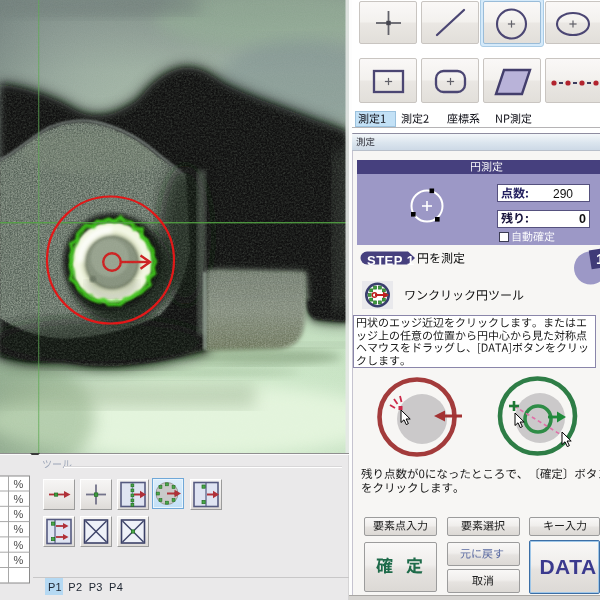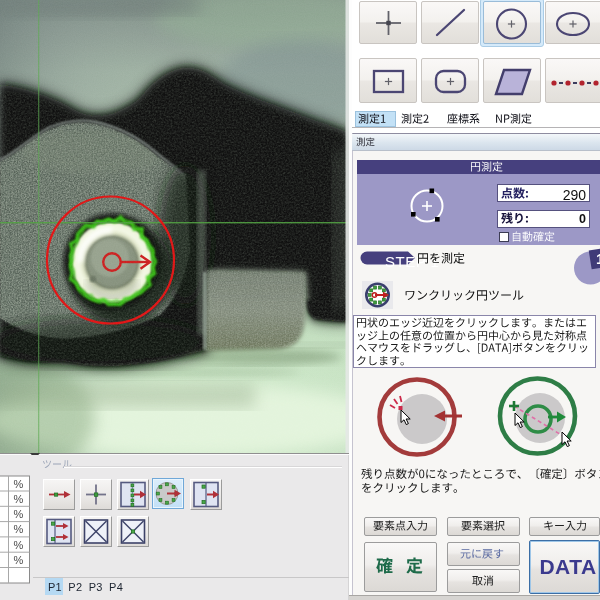--- a/index.html
+++ b/index.html
@@ -307,34 +307,34 @@
 <line x1="17" y1="22" x2="27" y2="22" stroke="#ffffff" stroke-width="1.6"></line>
 <line x1="22" y1="17" x2="22" y2="27" stroke="#ffffff" stroke-width="1.6"></line>
 <rect x="24.5" y="4.5" width="4.6" height="4.6" fill="#000000"></rect>
 <rect x="6" y="28" width="4.6" height="4.6" fill="#000000"></rect>
 <rect x="30" y="33" width="4.6" height="4.6" fill="#000000"></rect>
 </svg>
 <div class="abs" style="left:497px;top:184px;width:93px;height:18px;background:#ffffff;border:1px solid #55517e"></div>
 <svg style="position:absolute;left:501px;top:186.5px" width="29" height="18">
       <path d="M3.2 -5.3H8.7V-3.8H3.2ZM3.8 -1.5C4 -0.7 4.1 0.4 4.1 1L5.5 0.8C5.5 0.2 5.4 -0.9 5.2 -1.7ZM6.3 -1.5C6.6 -0.7 7 0.3 7.1 0.9L8.5 0.6C8.4 -0.1 8 -1.1 7.6 -1.8ZM8.7 -1.6C9.3 -0.8 10 0.3 10.2 1L11.6 0.5C11.3 -0.3 10.6 -1.3 10 -2.1ZM1.9 -2C1.5 -1.1 0.9 -0.1 0.3 0.4L1.7 1C2.3 0.4 2.9 -0.7 3.2 -1.6ZM1.8 -6.7V-2.4H10.2V-6.7H6.7V-7.8H11V-9.1H6.7V-10.2H5.2V-6.7Z M19.3 -10.2C19.1 -8.1 18.5 -6 17.5 -4.8C17.7 -4.6 18.1 -4.2 18.4 -3.9L18.6 -3.7C18.8 -4 19 -4.3 19.2 -4.6C19.4 -3.8 19.6 -3 20 -2.2C19.4 -1.5 18.8 -0.9 17.9 -0.4C17.6 -0.6 17.2 -0.8 16.9 -1.1C17.1 -1.5 17.4 -2.1 17.5 -2.8H18.4V-3.9H15.6L15.9 -4.5L15.3 -4.6H16.1V-6.1C16.6 -5.7 17.1 -5.3 17.4 -5L18.1 -6C17.9 -6.2 17 -6.7 16.4 -7H18.4V-8.2H17.2C17.5 -8.5 17.9 -9.1 18.3 -9.6L17.1 -10.1C16.9 -9.6 16.5 -8.9 16.3 -8.5L17.1 -8.2H16.1V-10.2H14.8V-8.2H13.8L14.6 -8.5C14.4 -8.9 14.1 -9.5 13.8 -10L12.8 -9.6C13 -9.1 13.3 -8.6 13.4 -8.2H12.5V-7H14.4C13.8 -6.4 13 -5.8 12.3 -5.5C12.5 -5.3 12.8 -4.8 13 -4.5C13.6 -4.8 14.2 -5.3 14.8 -5.9V-4.7L14.5 -4.8L14.1 -3.9H12.4V-2.8H13.5C13.2 -2.2 12.9 -1.7 12.6 -1.2L13.9 -0.9L14 -1.1L14.7 -0.8C14.1 -0.4 13.4 -0.2 12.4 -0.1C12.6 0.2 12.9 0.7 13 1.1C14.3 0.8 15.2 0.5 15.9 -0.1C16.4 0.3 16.9 0.6 17.2 0.9L17.7 0.3C17.9 0.6 18.1 0.9 18.2 1.1C19.3 0.6 20.1 -0 20.7 -0.8C21.3 -0.1 21.9 0.6 22.8 1.1C23 0.7 23.4 0.1 23.8 -0.2C22.9 -0.6 22.2 -1.3 21.6 -2.2C22.3 -3.4 22.7 -4.9 23 -6.7H23.6V-8H20.4C20.6 -8.7 20.7 -9.3 20.8 -10ZM15 -2.8H16.1C16 -2.3 15.9 -2 15.7 -1.7C15.3 -1.8 15 -2 14.6 -2.1ZM21.5 -6.7C21.3 -5.6 21.1 -4.7 20.8 -3.9C20.5 -4.7 20.2 -5.7 20.1 -6.7Z M26 -4.4C26.6 -4.4 27 -4.9 27 -5.5C27 -6.2 26.6 -6.7 26 -6.7C25.3 -6.7 24.9 -6.2 24.9 -5.5C24.9 -4.9 25.3 -4.4 26 -4.4ZM26 0.2C26.6 0.2 27 -0.3 27 -1C27 -1.6 26.6 -2.1 26 -2.1C25.3 -2.1 24.9 -1.6 24.9 -1C24.9 -0.3 25.3 0.2 26 0.2Z" transform="translate(0,10.6)" fill="#232060"></path>
     </svg>
-<div class="abs" style="left:540px;top:187px;width:46px;font-size:14px;color:#101010;text-align:right">290</div>
+<div class="abs" style="left:540px;top:187px;width:46px;font-size:12px;color:#101010;text-align:center">290</div>
 <div class="abs" style="left:497px;top:209.5px;width:93px;height:18px;background:#ffffff;border:1px solid #55517e"></div>
 <svg style="position:absolute;left:501px;top:212px" width="29" height="18">
       <path d="M8.6 -9.5C9 -9.3 9.6 -8.9 9.9 -8.6L8.3 -8.5C8.2 -9.1 8.2 -9.7 8.2 -10.2H6.8C6.8 -9.6 6.8 -9 6.9 -8.4L5.1 -8.2L5.2 -7L6.9 -7.2L7 -6.6L5.4 -6.4L5.5 -5.3L7.1 -5.5L7.2 -4.8L5.1 -4.6L5.2 -3.5L7.4 -3.7C7.5 -3 7.7 -2.3 7.8 -1.8C6.8 -1.1 5.6 -0.6 4.4 -0.3C4.7 0 5 0.6 5.2 0.9C6.3 0.6 7.3 0.1 8.3 -0.6C8.8 0.4 9.4 1 10.2 1C11.2 1 11.5 0.6 11.8 -0.9C11.5 -1.1 11 -1.4 10.8 -1.7C10.7 -0.7 10.6 -0.4 10.4 -0.4C10 -0.4 9.7 -0.7 9.5 -1.4C10.2 -2 10.8 -2.7 11.3 -3.4L10.5 -4L11.5 -4.1L11.4 -5.3L8.6 -5L8.5 -5.6L11 -5.8L10.9 -6.9L8.4 -6.7L8.3 -7.3L11.1 -7.6L11 -8.7L10.3 -8.6L11 -9.3C10.6 -9.7 9.9 -10.1 9.4 -10.3ZM8.8 -3.8 10.2 -4C9.9 -3.5 9.5 -3.1 9 -2.7C8.9 -3 8.9 -3.4 8.8 -3.8ZM0.6 -9.6V-8.3H1.8C1.5 -6.6 0.9 -5 0.1 -3.9C0.4 -3.7 1 -3.3 1.2 -3C1.4 -3.2 1.5 -3.5 1.7 -3.7C2.1 -3.4 2.5 -3 2.8 -2.7C2.3 -1.5 1.6 -0.6 0.7 0.1C1 0.3 1.5 0.8 1.7 1.1C3.5 -0.3 4.7 -3.1 5.1 -7L4.3 -7.3L4.1 -7.2H3C3 -7.6 3.1 -7.9 3.2 -8.3H5.2V-9.6ZM2.6 -5.9H3.7C3.6 -5.3 3.5 -4.7 3.3 -4.1C3 -4.4 2.6 -4.7 2.3 -4.9C2.4 -5.2 2.5 -5.6 2.6 -5.9Z M16.3 -9.6 14.7 -9.7C14.7 -9.4 14.7 -8.9 14.6 -8.4C14.4 -7.2 14.3 -5.7 14.3 -4.6C14.3 -3.8 14.3 -3.1 14.4 -2.6L15.9 -2.7C15.8 -3.3 15.8 -3.6 15.8 -4C15.9 -5.6 17.1 -7.7 18.5 -7.7C19.5 -7.7 20.2 -6.6 20.2 -4.8C20.2 -1.9 18.3 -1 15.6 -0.6L16.5 0.8C19.7 0.2 21.8 -1.4 21.8 -4.8C21.8 -7.5 20.5 -9.1 18.8 -9.1C17.5 -9.1 16.4 -8.1 15.9 -7.1C15.9 -7.8 16.2 -9 16.3 -9.6Z M26 -4.4C26.6 -4.4 27 -4.9 27 -5.5C27 -6.2 26.6 -6.7 26 -6.7C25.3 -6.7 24.9 -6.2 24.9 -5.5C24.9 -4.9 25.3 -4.4 26 -4.4ZM26 0.2C26.6 0.2 27 -0.3 27 -1C27 -1.6 26.6 -2.1 26 -2.1C25.3 -2.1 24.9 -1.6 24.9 -1C24.9 -0.3 25.3 0.2 26 0.2Z" transform="translate(0,10.6)" fill="#18143c"></path>
     </svg>
 <div class="abs" style="left:540px;top:212px;width:46px;font-size:12.5px;font-weight:bold;color:#101010;text-align:right">0</div>
 <div class="abs" style="left:499px;top:231.5px;width:10px;height:10px;background:#ffffff;border:1px solid #3c3c54"></div>
 <svg style="position:absolute;left:511px;top:230.5px" width="46" height="16">
       <path d="M2.6 -4.5H8.5V-2.9H2.6ZM2.6 -5.3V-6.9H8.5V-5.3ZM2.6 -2.1H8.5V-0.5H2.6ZM5 -9.3C4.9 -8.8 4.7 -8.2 4.6 -7.7H1.8V0.9H2.6V0.3H8.5V0.8H9.4V-7.7H5.4C5.6 -8.2 5.8 -8.7 6 -9.1Z M18.2 -9.1C18.2 -8.3 18.2 -7.4 18.2 -6.7H16.9V-5.9H18.2C18.1 -3.8 17.8 -2 16.8 -0.7V-0.8L14.6 -0.5V-1.4H16.8V-2.1H14.6V-2.7H16.8V-6H14.6V-6.7H17V-7.4H14.6V-8.2C15.4 -8.3 16.2 -8.4 16.8 -8.5L16.4 -9.1C15.2 -8.9 13.2 -8.7 11.6 -8.6C11.7 -8.4 11.7 -8.2 11.8 -8C12.4 -8 13.1 -8 13.8 -8.1V-7.4H11.5V-6.7H13.8V-6H11.8V-2.7H13.8V-2.1H11.8V-1.4H13.8V-0.5L11.5 -0.2L11.6 0.5C12.8 0.4 14.5 0.2 16.2 -0C16.1 0.1 15.9 0.2 15.7 0.3C15.9 0.5 16.2 0.7 16.3 0.9C18.3 -0.5 18.8 -3 19 -5.9H20.5C20.4 -1.9 20.3 -0.4 20 -0.1C19.9 0.1 19.8 0.1 19.6 0.1C19.4 0.1 18.9 0.1 18.4 0C18.5 0.3 18.6 0.6 18.6 0.8C19.1 0.8 19.7 0.9 20 0.8C20.3 0.8 20.5 0.7 20.7 0.4C21.1 -0.1 21.2 -1.6 21.3 -6.3C21.3 -6.4 21.3 -6.7 21.3 -6.7H19C19 -7.4 19 -8.3 19 -9.1ZM12.5 -4.1H13.8V-3.3H12.5ZM14.6 -4.1H16V-3.3H14.6ZM12.5 -5.4H13.8V-4.7H12.5ZM14.6 -5.4H16V-4.7H14.6Z M29.5 -3.3V-2.1H28V-3.3ZM22.6 -8.5V-7.7H23.8C23.6 -5.8 23.1 -4 22.3 -2.9C22.4 -2.7 22.6 -2.3 22.7 -2.1C23 -2.4 23.2 -2.8 23.4 -3.2V0.4H24V-0.5H26.2V-4.4C26.3 -4.2 26.6 -4 26.7 -3.9C26.9 -4 27.1 -4.2 27.2 -4.4V0.9H28V0.4H32.6V-0.3H30.3V-1.5H32V-2.1H30.3V-3.3H32V-3.9H30.3V-5H32.2V-5.8H30.5C30.6 -6.1 30.8 -6.5 31 -6.9L30.2 -7.1C30.1 -6.7 29.9 -6.2 29.7 -5.8H28.4C28.7 -6.3 29 -6.8 29.3 -7.4H31.8V-6.2H32.5V-8.1H29.5C29.7 -8.4 29.8 -8.8 29.9 -9.1L29.1 -9.3C29 -8.9 28.9 -8.5 28.7 -8.1H26.5V-6.2H27.2V-7.4H28.4C27.9 -6.2 27.1 -5.2 26.2 -4.5V-5.3H24.1C24.3 -6.1 24.5 -6.9 24.6 -7.7H26.5V-8.5ZM29.5 -3.9H28V-5H29.5ZM29.5 -1.5V-0.3H28V-1.5ZM24 -4.6H25.5V-1.2H24Z M35.4 -4.1C35.2 -2.1 34.6 -0.6 33.4 0.4C33.6 0.5 33.9 0.8 34.1 0.9C34.8 0.3 35.3 -0.5 35.7 -1.5C36.7 0.3 38.4 0.7 40.7 0.7H43.2C43.3 0.5 43.4 0.1 43.5 -0.1C43 -0.1 41.1 -0.1 40.7 -0.1C40.1 -0.1 39.5 -0.1 38.9 -0.2V-2.5H42.2V-3.2H38.9V-5.1H41.7V-5.9H35.3V-5.1H38.1V-0.5C37.2 -0.8 36.5 -1.4 36 -2.6C36.1 -3 36.2 -3.5 36.3 -4ZM33.9 -8V-5.6H34.7V-7.2H42.3V-5.6H43.1V-8H38.9V-9.2H38V-8Z" transform="translate(0,9.7)" fill="#ffffff"></path>
     </svg>
 <svg class="abs" style="left:360px;top:251px" width="62" height="14" viewBox="0 0 62 14">
       <path d="M7,0.5 L48,0.5 L55,7 L48,13.5 L7,13.5 A6.5 6.5 0 0 1 7,0.5 Z" fill="#46407e"></path>
     </svg>
-<div class="abs" style="left:385px;top:252.5px;font-size:15px;font-weight:normal;color:#ffffff;letter-spacing:0.5px">STEP 1</div>
+<div class="abs" style="left:367px;top:252.5px;font-size:13px;font-weight:bold;color:#ffffff;letter-spacing:0.5px">STEP 1</div>
 <svg style="position:absolute;left:417px;top:251.5px" width="50" height="18">
       <path d="M10.1 -8.4V-4.8H6.4V-8.4ZM1.1 -9.3V1H2V-3.9H10.1V-0.2C10.1 -0 10 0 9.8 0.1C9.5 0.1 8.8 0.1 7.9 0C8.1 0.3 8.2 0.7 8.3 0.9C9.4 0.9 10 0.9 10.4 0.8C10.8 0.6 11 0.3 11 -0.2V-9.3ZM2 -4.8V-8.4H5.5V-4.8Z M22.6 -5.3 22.2 -6.2C21.9 -6 21.6 -5.9 21.2 -5.7C20.6 -5.4 19.8 -5.1 19 -4.8C18.8 -5.4 18.2 -5.8 17.4 -5.8C16.9 -5.8 16.2 -5.7 15.8 -5.4C16.2 -5.9 16.6 -6.6 16.8 -7.2C18.1 -7.3 19.6 -7.4 20.8 -7.6L20.8 -8.5C19.7 -8.3 18.4 -8.2 17.2 -8.1C17.4 -8.7 17.4 -9.1 17.5 -9.5L16.5 -9.6C16.5 -9.1 16.4 -8.6 16.2 -8.1L15.4 -8.1C14.9 -8.1 14.1 -8.1 13.4 -8.2V-7.3C14.1 -7.2 14.9 -7.2 15.4 -7.2H15.9C15.5 -6.3 14.7 -5 13.1 -3.6L14 -3C14.4 -3.4 14.7 -3.9 15 -4.2C15.6 -4.7 16.4 -5.1 17.1 -5.1C17.7 -5.1 18.1 -4.8 18.2 -4.3C16.8 -3.6 15.4 -2.7 15.4 -1.3C15.4 0.2 16.8 0.5 18.5 0.5C19.5 0.5 20.8 0.4 21.8 0.3L21.8 -0.6C20.7 -0.5 19.4 -0.3 18.5 -0.3C17.3 -0.3 16.3 -0.5 16.3 -1.4C16.3 -2.2 17.1 -2.9 18.2 -3.4C18.2 -2.8 18.2 -2 18.2 -1.6H19.1L19.1 -3.9C20 -4.3 20.8 -4.7 21.5 -4.9C21.8 -5 22.3 -5.2 22.6 -5.3Z M28.5 -6.5H30.4V-5H28.5ZM28.5 -4.3H30.4V-2.8H28.5ZM28.5 -8.7H30.4V-7.3H28.5ZM27.8 -9.5V-2H31.2V-9.5ZM29.9 -1.4C30.4 -0.8 31 0 31.2 0.5L31.9 0.1C31.7 -0.4 31.1 -1.2 30.6 -1.8ZM28.2 -1.7C27.9 -0.9 27.3 -0.1 26.6 0.5C26.8 0.6 27.2 0.9 27.3 1C28 0.4 28.7 -0.6 29.1 -1.5ZM34.2 -10.1V-0.2C34.2 0 34.2 0.1 34 0.1C33.8 0.1 33.1 0.1 32.4 0.1C32.5 0.3 32.7 0.7 32.7 1C33.7 1 34.3 0.9 34.6 0.8C34.9 0.6 35.1 0.4 35.1 -0.2V-10.1ZM32.2 -8.8V-2H33V-8.8ZM25 -9.3C25.7 -9 26.5 -8.4 26.9 -8L27.4 -8.7C27 -9.1 26.2 -9.6 25.5 -9.9ZM24.5 -6.1C25.2 -5.8 26 -5.3 26.4 -4.9L26.9 -5.6C26.5 -6 25.7 -6.5 24.9 -6.7ZM24.7 0.3 25.5 0.8C26 -0.3 26.6 -1.8 27.1 -3L26.4 -3.5C25.9 -2.2 25.2 -0.6 24.7 0.3Z M38.7 -4.5C38.4 -2.3 37.8 -0.6 36.4 0.4C36.6 0.6 37 0.9 37.2 1C37.9 0.3 38.5 -0.6 39 -1.7C40.1 0.4 41.8 0.8 44.4 0.8H47.2C47.2 0.5 47.4 0.1 47.5 -0.1C46.9 -0.1 44.8 -0.1 44.4 -0.1C43.7 -0.1 43 -0.1 42.5 -0.3V-2.7H46V-3.5H42.5V-5.5H45.5V-6.4H38.5V-5.5H41.5V-0.5C40.5 -0.9 39.8 -1.6 39.3 -2.8C39.4 -3.3 39.5 -3.9 39.6 -4.4ZM37 -8.7V-6.1H37.9V-7.8H46.1V-6.1H47V-8.7H42.5V-10.1H41.5V-8.7Z" transform="translate(0,10.6)" fill="#141414"></path>
     </svg>
 <svg class="abs" style="left:570px;top:248px" width="30" height="40" viewBox="0 0 30 40">
 <circle cx="20.5" cy="20" r="16.5" fill="#9c98c6"></circle>
 <g transform="rotate(-9 29.5 10)">
         <rect x="20" y="1" width="19" height="19" fill="#3f3a78"></rect>
       </g>
 <text x="26" y="16" font-family="Liberation Sans" font-size="15" font-weight="bold" fill="#ffffff">1</text>
 </svg>

